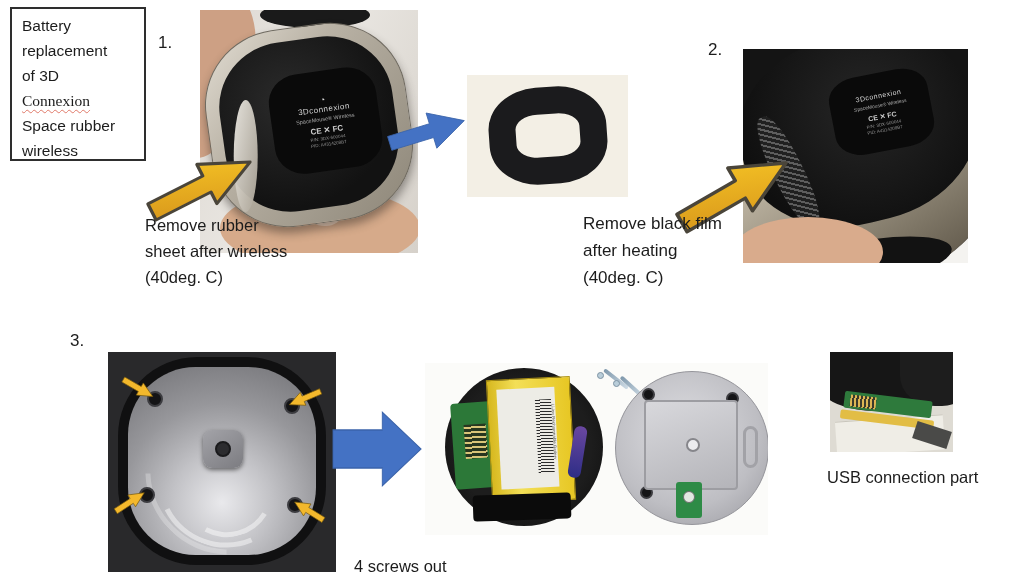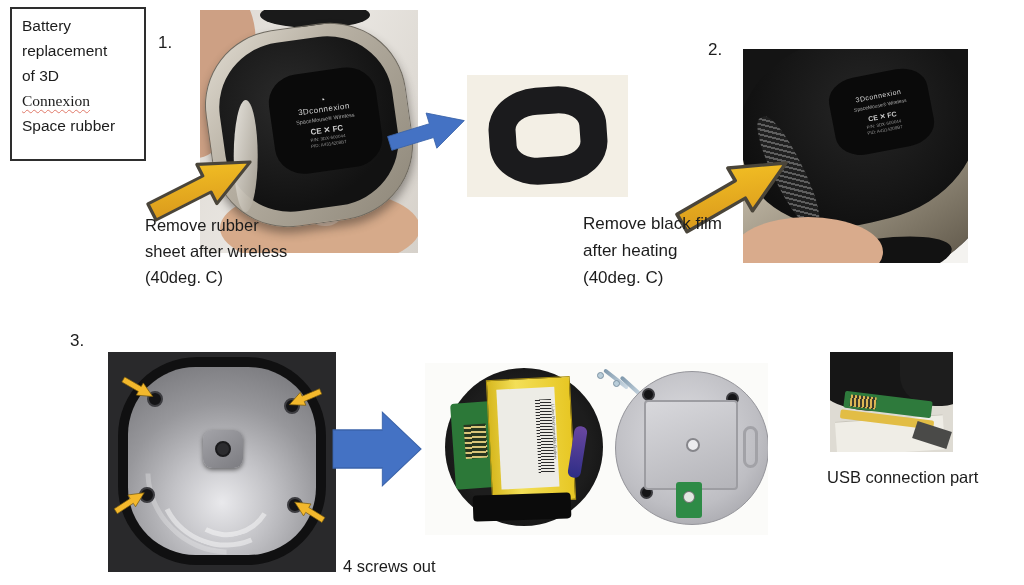--- a/index.html
+++ b/index.html
@@ -144,20 +144,21 @@
 </style>
 </head>
 <body>
 
 <div id="title-box" class="abs">
   <div>Battery</div>
   <div>replacement</div>
   <div>of 3D</div>
   <div><span class="squiggle">Connexion</span></div>
   <div>Space rubber</div>
+  <div>wireless</div>
 </div>
 
 <div class="stepnum" style="left:158px;top:33px;">1.</div>
 <div class="stepnum" style="left:708px;top:40px;">2.</div>
 <div class="stepnum" style="left:70px;top:331px;">3.</div>
 
 <div id="photo1" class="photo">
   <div class="skin" style="left:-28px;top:-20px;width:80px;height:170px;transform:rotate(14deg);"></div>
   <div style="position:absolute;left:60px;top:-8px;width:110px;height:26px;background:#1a1a1a;border-radius:50%;"></div>
   <div class="skin" style="left:20px;top:178px;width:200px;height:80px;background:#d6aa8a;"></div>
@@ -295,21 +296,21 @@
     <div id="p4-plate">
       <div id="p4-hole"></div>
     </div>
     <div id="p4-notch"></div>
     <div id="p4-tab">
       <div id="p4-tab-screw"></div>
     </div>
   </div>
 </div>
 
-<div class="cap" style="left:343px;top:553px;">4 screws out</div>
+<div class="cap" style="left:354px;top:553px;">4 screws out</div>
 
 <div id="photo5" class="photo">
   <div id="p5-paper"></div>
   <div id="p5-body"></div>
   <div id="p5-body2"></div>
   <div id="p5-pcb">
     <div id="p5-pins"></div>
   </div>
   <div id="p5-tape"></div>
   <div id="p5-frag"></div>

